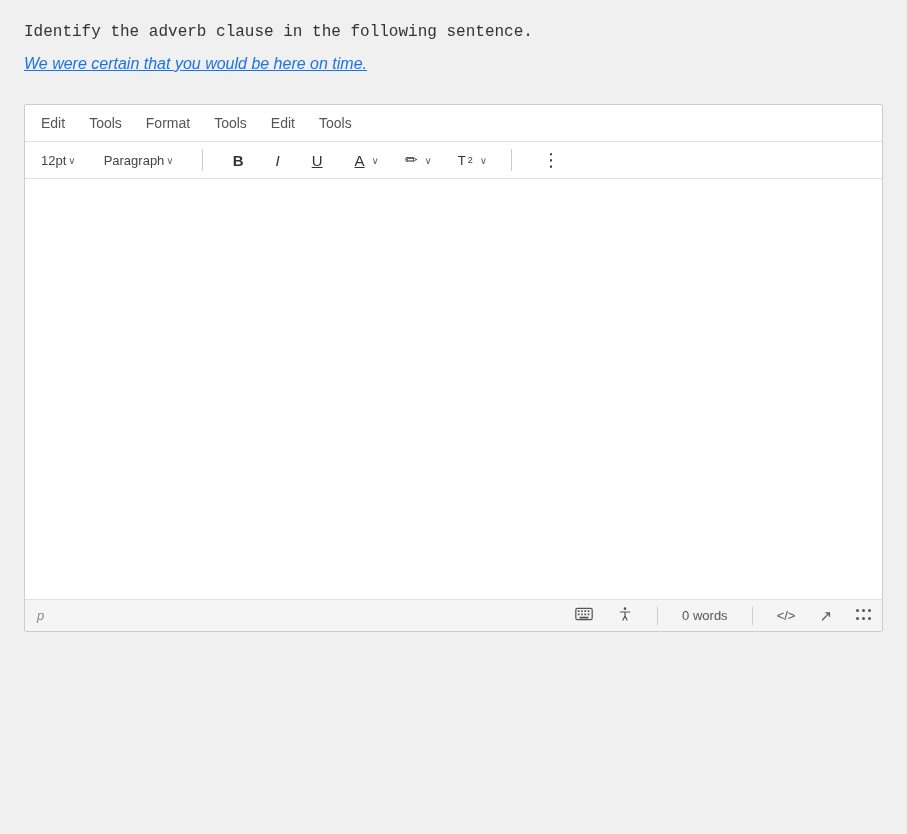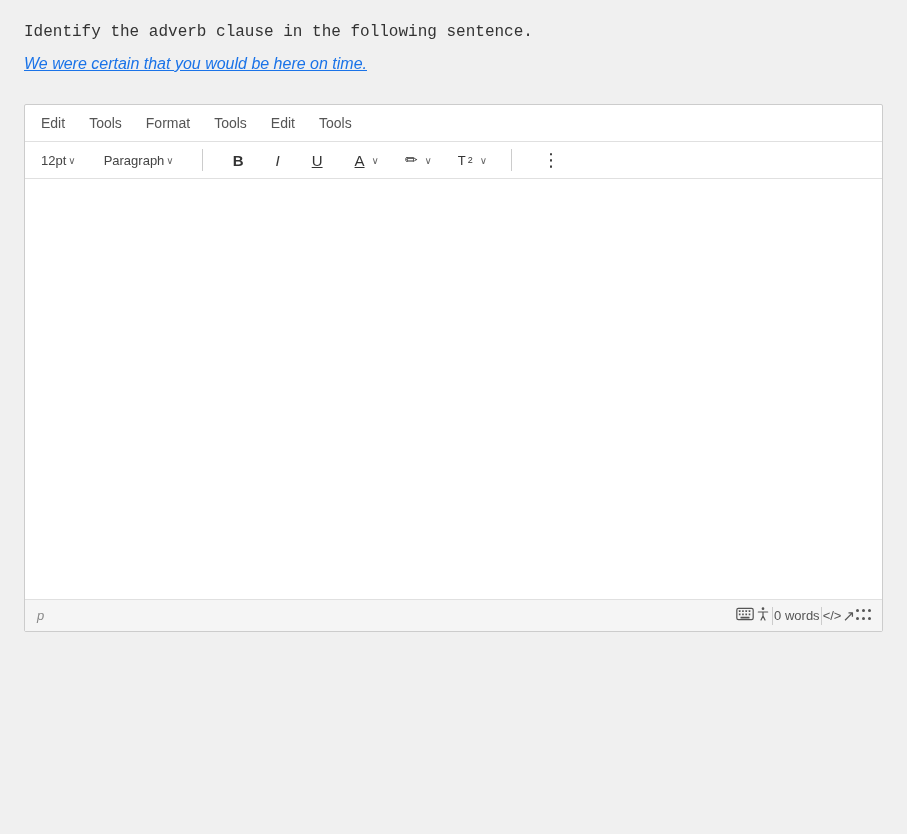--- a/index.html
+++ b/index.html
@@ -147,21 +147,21 @@
 
     .statusbar-left {
       font-style: italic;
       color: #888;
       font-size: 13px;
     }
 
     .statusbar-right {
       display: flex;
       align-items: center;
-      gap: 1px;
+      gap: 24px;
     }
 
     .status-icon {
       cursor: pointer;
       font-size: 15px;
       color: #555;
     }
 
     .word-count {
       color: #555;

